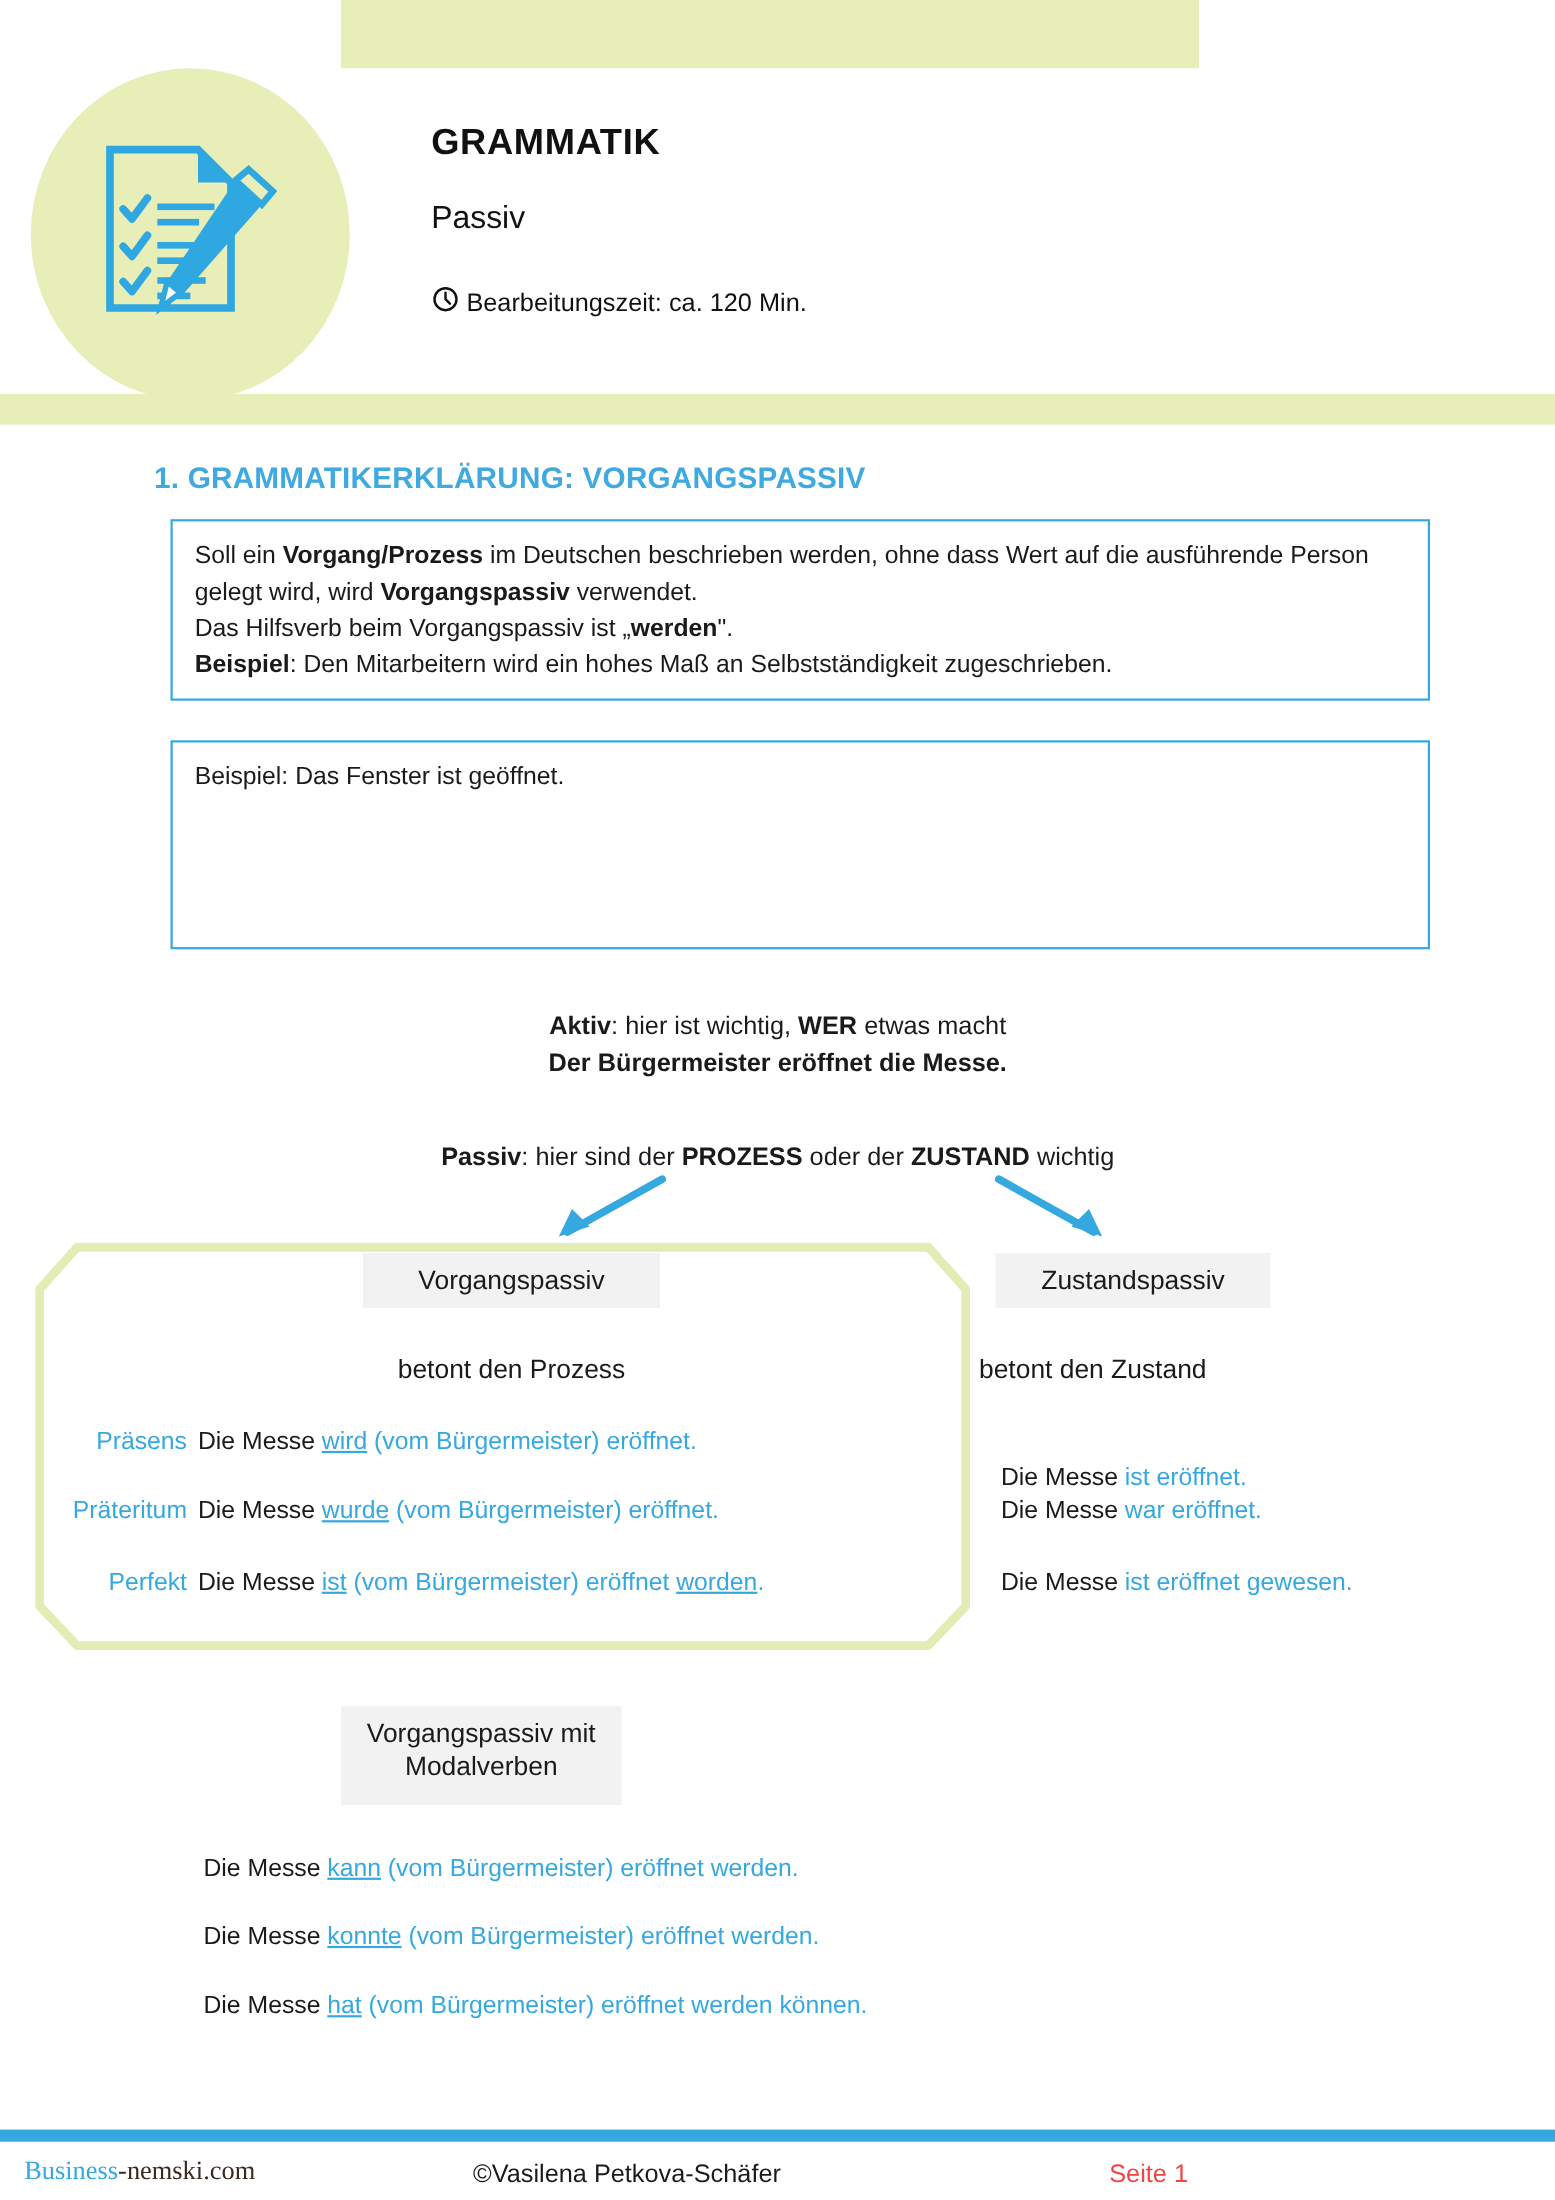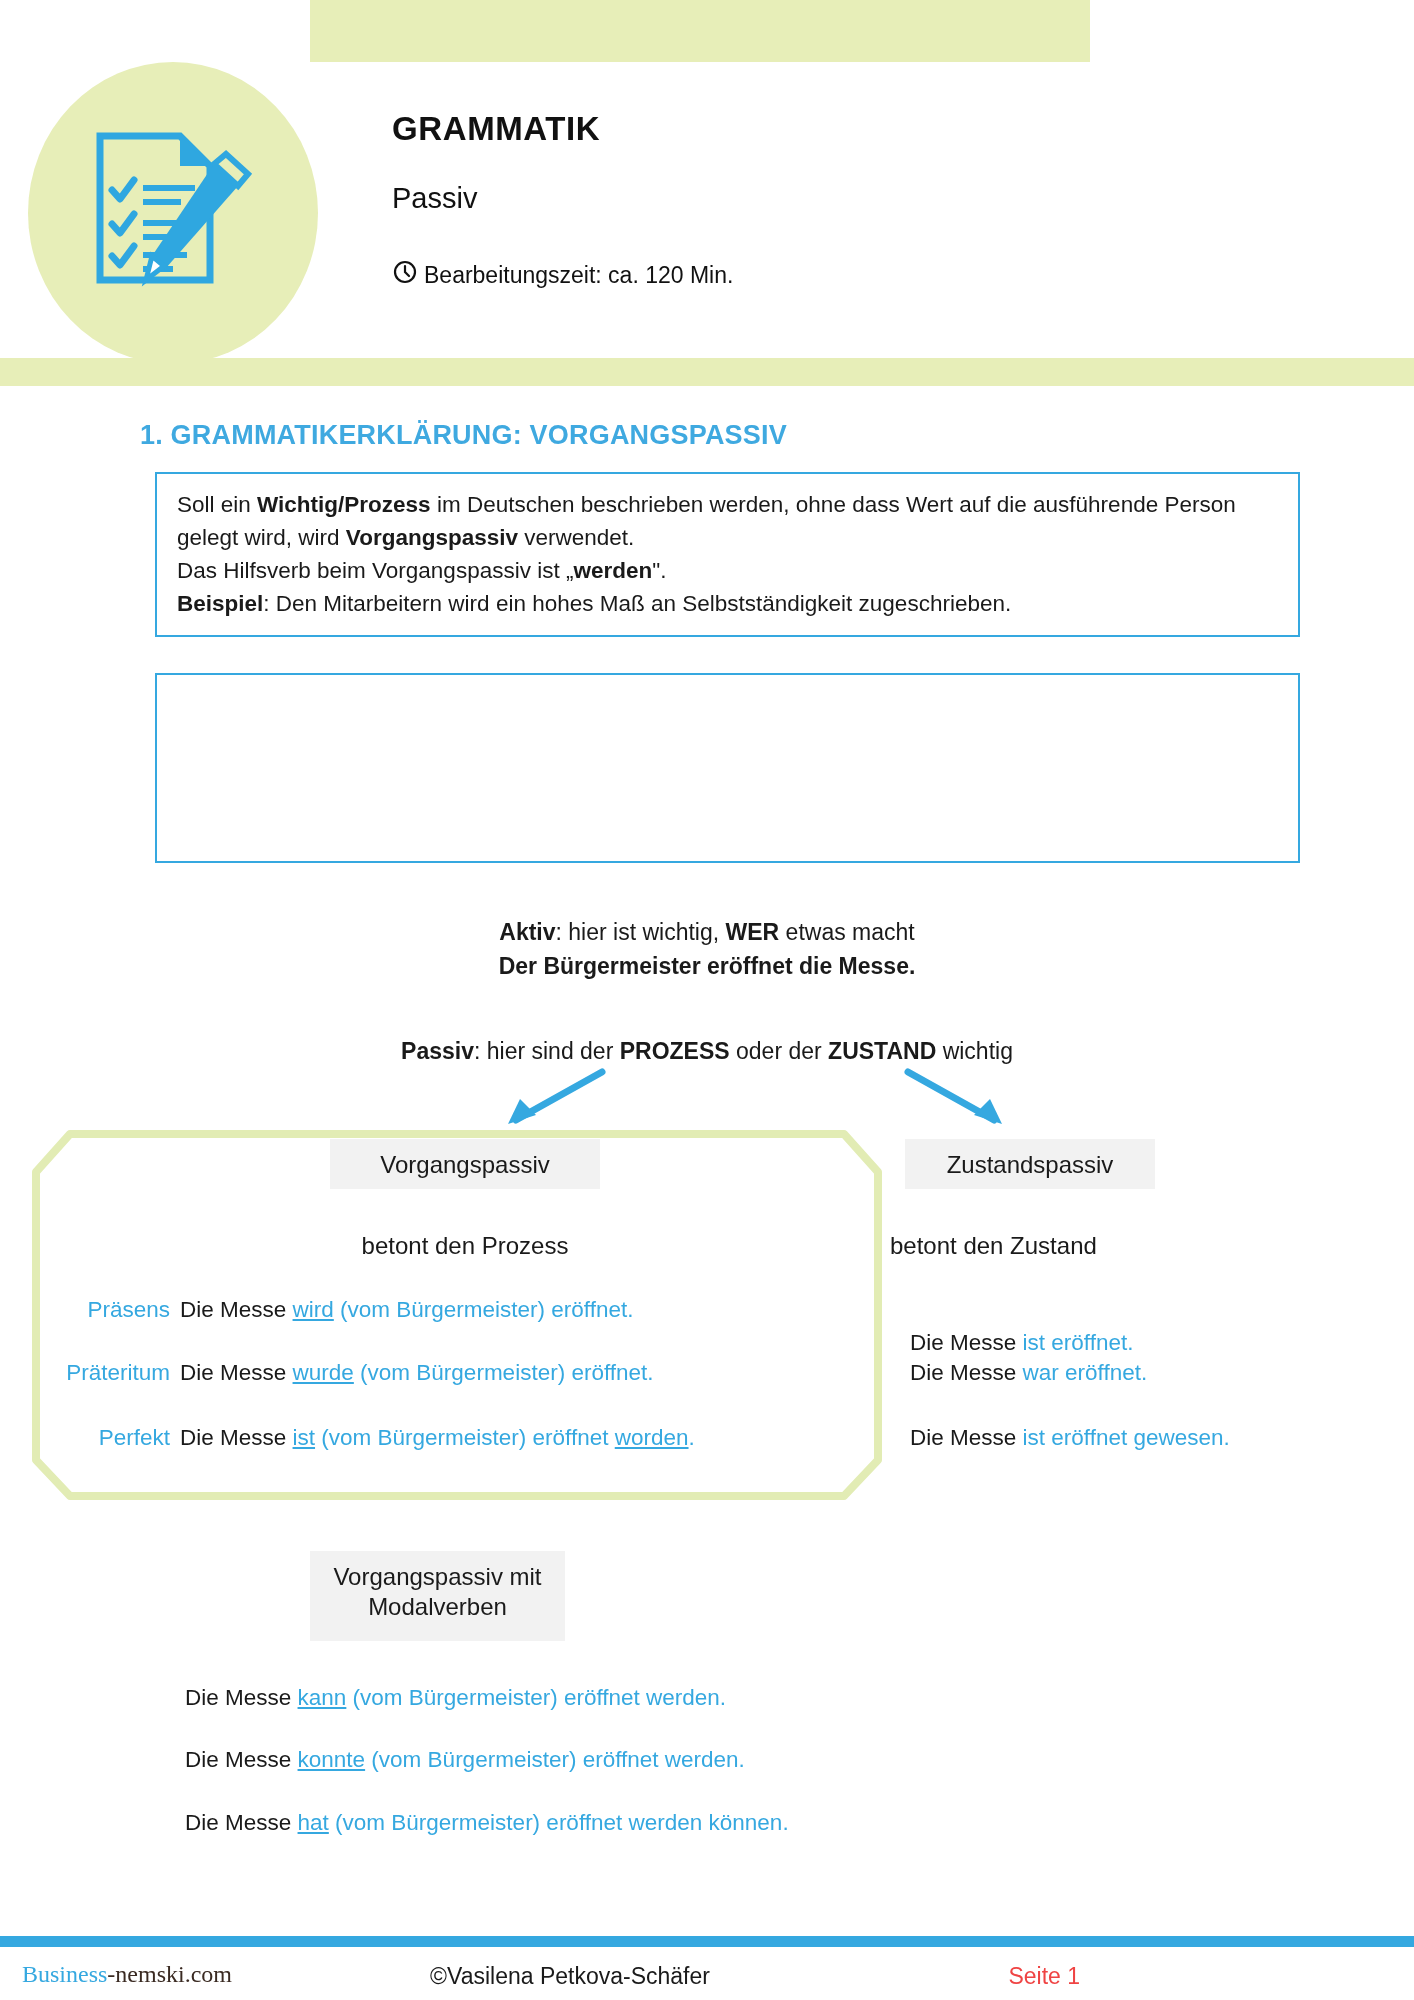--- a/index.html
+++ b/index.html
@@ -264,31 +264,32 @@
     </div>
   </div>
 
   <div class="bottom-band"></div>
 </div>
 
 <div class="sec-heading">1. GRAMMATIKERKLÄRUNG: VORGANGSPASSIV</div>
 
 <div class="infobox" id="box1">
   <p>
-    <span>Soll ein </span><b>Wichtig/Prozess</b><span> im Deutschen beschrieben werden, ohne dass Wert auf die ausführende Person gelegt wird, wird </span><b>Vorgangspassiv</b><span> verwendet.</span>
+    <span>Soll ein </span><b>Vorgang/Prozess</b><span> im Deutschen beschrieben werden, ohne dass Wert auf die ausführende Person gelegt wird, wird </span><b>Vorgangspassiv</b><span> verwendet.</span>
   </p>
   <p>
     <span>Das Hilfsverb beim Vorgangspassiv ist „</span><b>werden</b><span>".</span>
   </p>
   <p>
     <b>Beispiel</b><span>: Den Mitarbeitern wird ein hohes Maß an Selbstständigkeit zugeschrieben.</span>
   </p>
 </div>
 
 <div class="infobox" id="box2">
+  <p>Beispiel: Das Fenster ist geöffnet.</p>
 </div>
 
 <div class="center-line" id="aktiv-line">
   <b>Aktiv</b><span>: hier ist wichtig, </span><b>WER</b><span> etwas macht</span>
 </div>
 <div class="center-line" id="aktiv-ex">Der Bürgermeister eröffnet die Messe.</div>
 
 <div class="center-line" id="passiv-line">
   <b>Passiv</b><span>: hier sind der </span><b>PROZESS</b><span> oder der </span><b>ZUSTAND</b><span> wichtig</span>
 </div>

